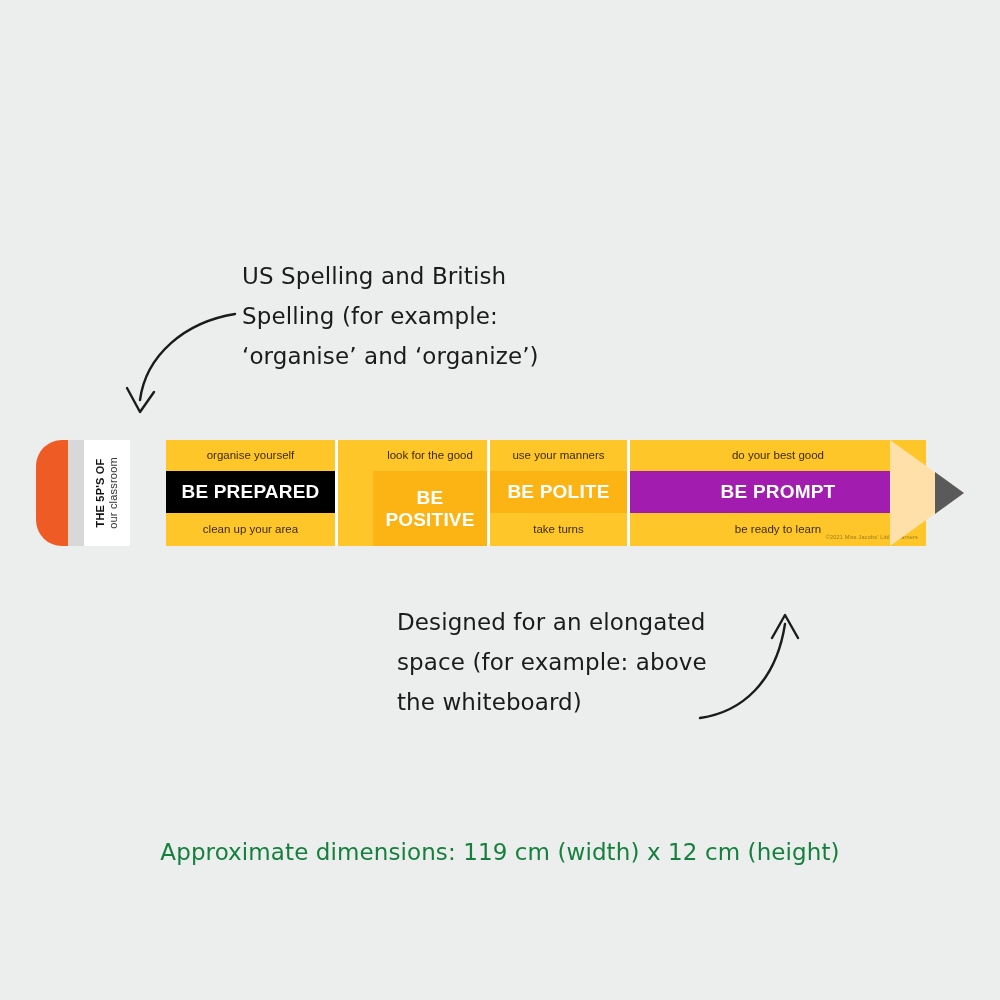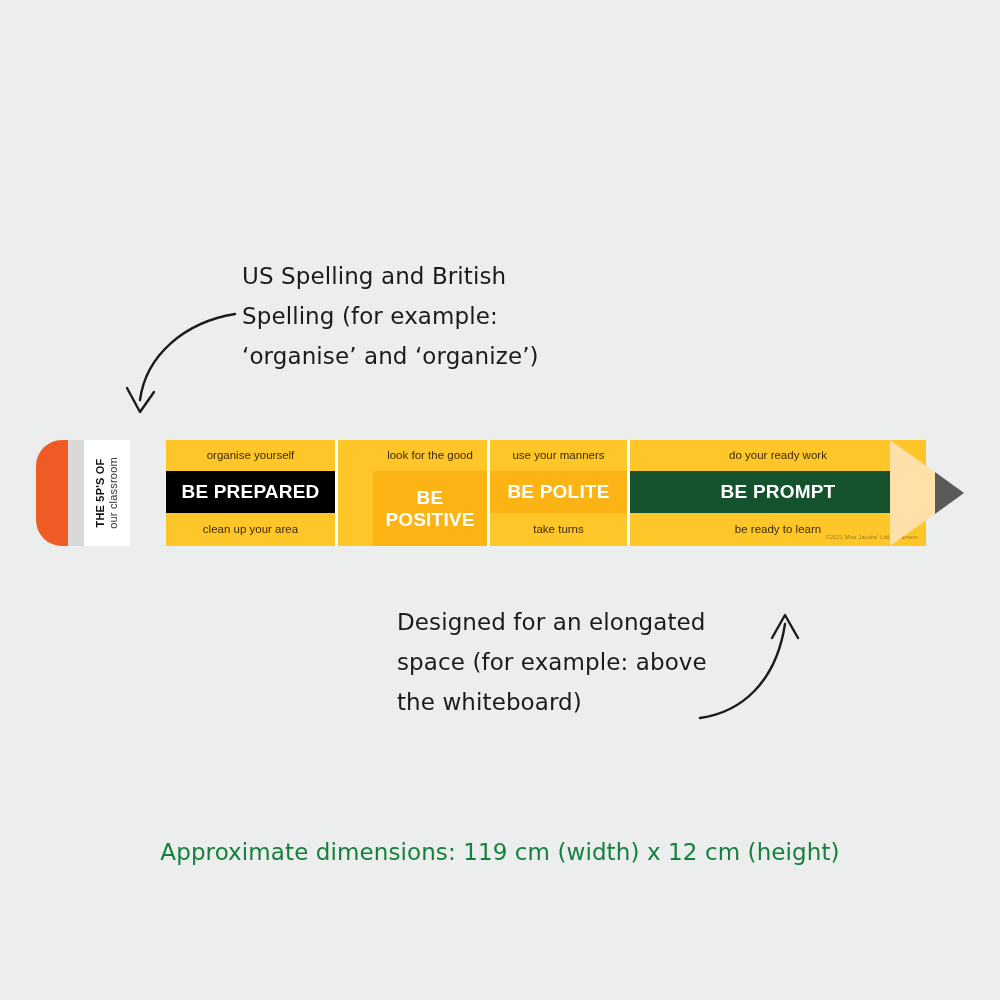--- a/index.html
+++ b/index.html
@@ -222,22 +222,22 @@
         <div class="p-mid" style="background:#fcb415;">BE POSITIVE</div>
       </div>
 
       <div class="panel" style="flex:0 0 140px;background:#ffc629;">
         <div class="p-top">use your manners</div>
         <div class="p-mid" style="background:#fcb415;">BE POLITE</div>
         <div class="p-bottom">take turns</div>
       </div>
 
       <div class="panel" style="flex:1 1 auto;background:#ffc629;">
-        <div class="p-top">do your ready work</div>
-        <div class="p-mid" style="background:#14532d;">BE PROMPT</div>
+        <div class="p-top">do your best good</div>
+        <div class="p-mid" style="background:#a21caf;">BE PROMPT</div>
         <div class="p-bottom">be ready to learn</div>
         <div class="credit">©2021 Miss Jacobs' Little Learners</div>
       </div>
 
     </div>
 
     <svg class="tip" viewBox="0 0 74 106">
       <polygon points="0,0 74,53 0,106" fill="#ffe0a8"></polygon>
       <polygon points="45,32 74,53 45,74" fill="#5a5a5a"></polygon>
     </svg>

